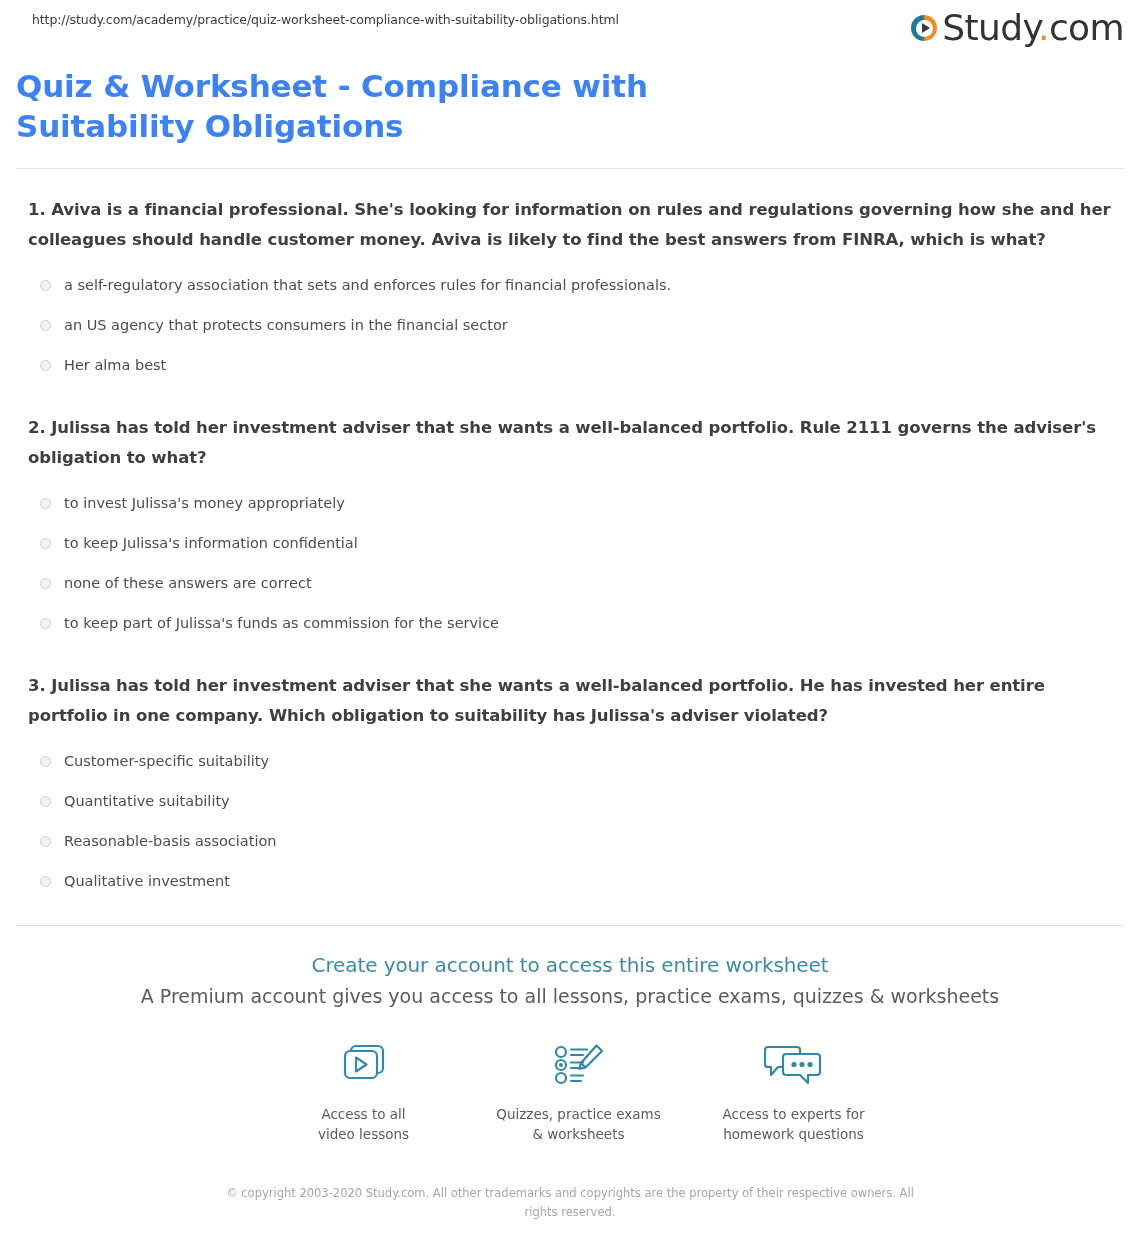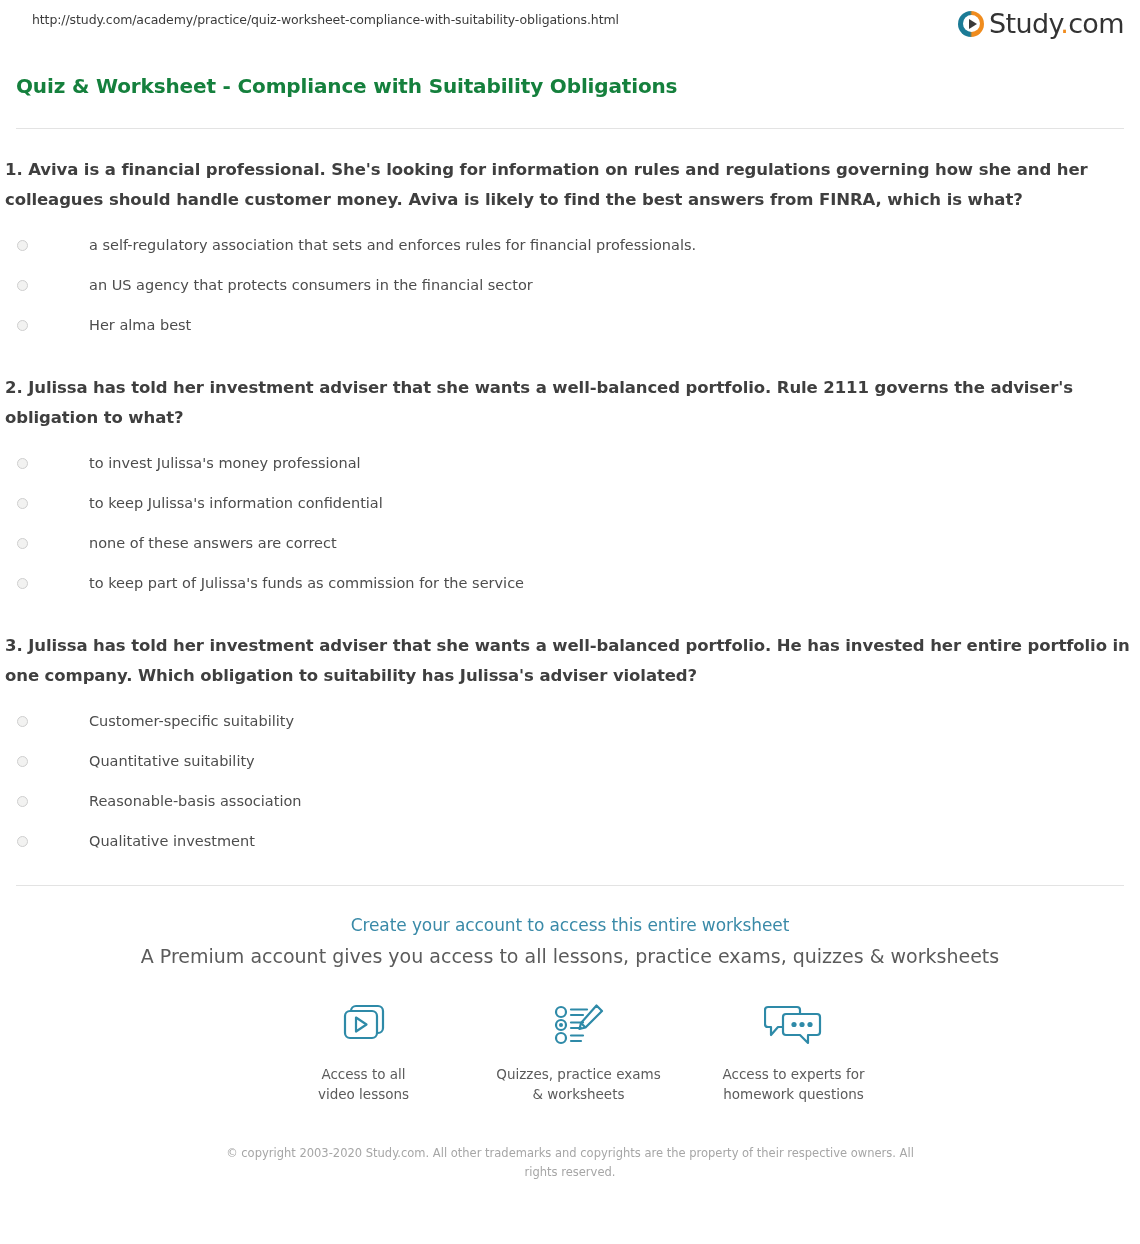--- a/index.html
+++ b/index.html
@@ -69,52 +69,52 @@
   }
   .brand-mark .tri {
     width: 0;
     height: 0;
     border-left: 8px solid #3a3a3a;
     border-top: 5px solid transparent;
     border-bottom: 5px solid transparent;
     margin-left: 3px;
   }
   .brand-text {
-    font-size: 27px;
+    font-size: 36px;
     font-weight: normal;
     color: #333333;
     letter-spacing: -0.6px;
     line-height: 1;
   }
   .brand-text .dot {
     color: #f08c1e;
   }
 
   
   .title-wrap {
     padding: 0 16px;
   }
   h1.page-title {
     margin: 8px 0 0 0;
-    font-size: 20px;
+    font-size: 31px;
     line-height: 40px;
     font-weight: bold;
-    color: #15803d;
+    color: #3b82f6;
     max-width: 700px;
     letter-spacing: -0.15px;
   }
   .rule {
     height: 1px;
     background: #e3e3e3;
     margin: 22px 16px 0 16px;
   }
 
   
   .questions {
-    padding: 0 5px;
+    padding: 0 28px;
   }
   .question-block {
     margin-top: 28px;
   }
   .question-block:first-child {
     margin-top: 26px;
   }
   .question-text {
     font-size: 16.5px;
     line-height: 30px;
@@ -142,35 +142,34 @@
     background: #f2f2f1;
     margin-left: 12px;
     margin-right: 13px;
     flex: none;
     box-sizing: border-box;
   }
   .option-label {
     font-size: 14.5px;
     color: #4d4d4d;
     line-height: 20px;
-    margin-left: 48px;
   }
 
   
   .footer-rule {
     height: 1px;
     background: #e3e3e3;
     margin: 24px 16px 0 16px;
   }
   .cta {
     text-align: center;
     padding-top: 26px;
   }
   .cta-headline {
-    font-size: 17px;
+    font-size: 20px;
     color: #3a8aa8;
     line-height: 26px;
     font-weight: normal;
     margin: 0;
     letter-spacing: -0.1px;
   }
   .cta-sub {
     font-size: 19px;
     color: #5b5b5b;
     margin: 8px 0 0 0;
@@ -249,21 +248,21 @@
           <span class="option-label">Her alma best</span>
         </li>
       </ul>
     </div>
 
     <div class="question-block">
       <p class="question-text">2. Julissa has told her investment adviser that she wants a well-balanced portfolio. Rule 2111 governs the adviser's obligation to what?</p>
       <ul class="options">
         <li class="option">
           <span class="radio"></span>
-          <span class="option-label">to invest Julissa's money professional</span>
+          <span class="option-label">to invest Julissa's money appropriately</span>
         </li>
         <li class="option">
           <span class="radio"></span>
           <span class="option-label">to keep Julissa's information confidential</span>
         </li>
         <li class="option">
           <span class="radio"></span>
           <span class="option-label">none of these answers are correct</span>
         </li>
         <li class="option">

